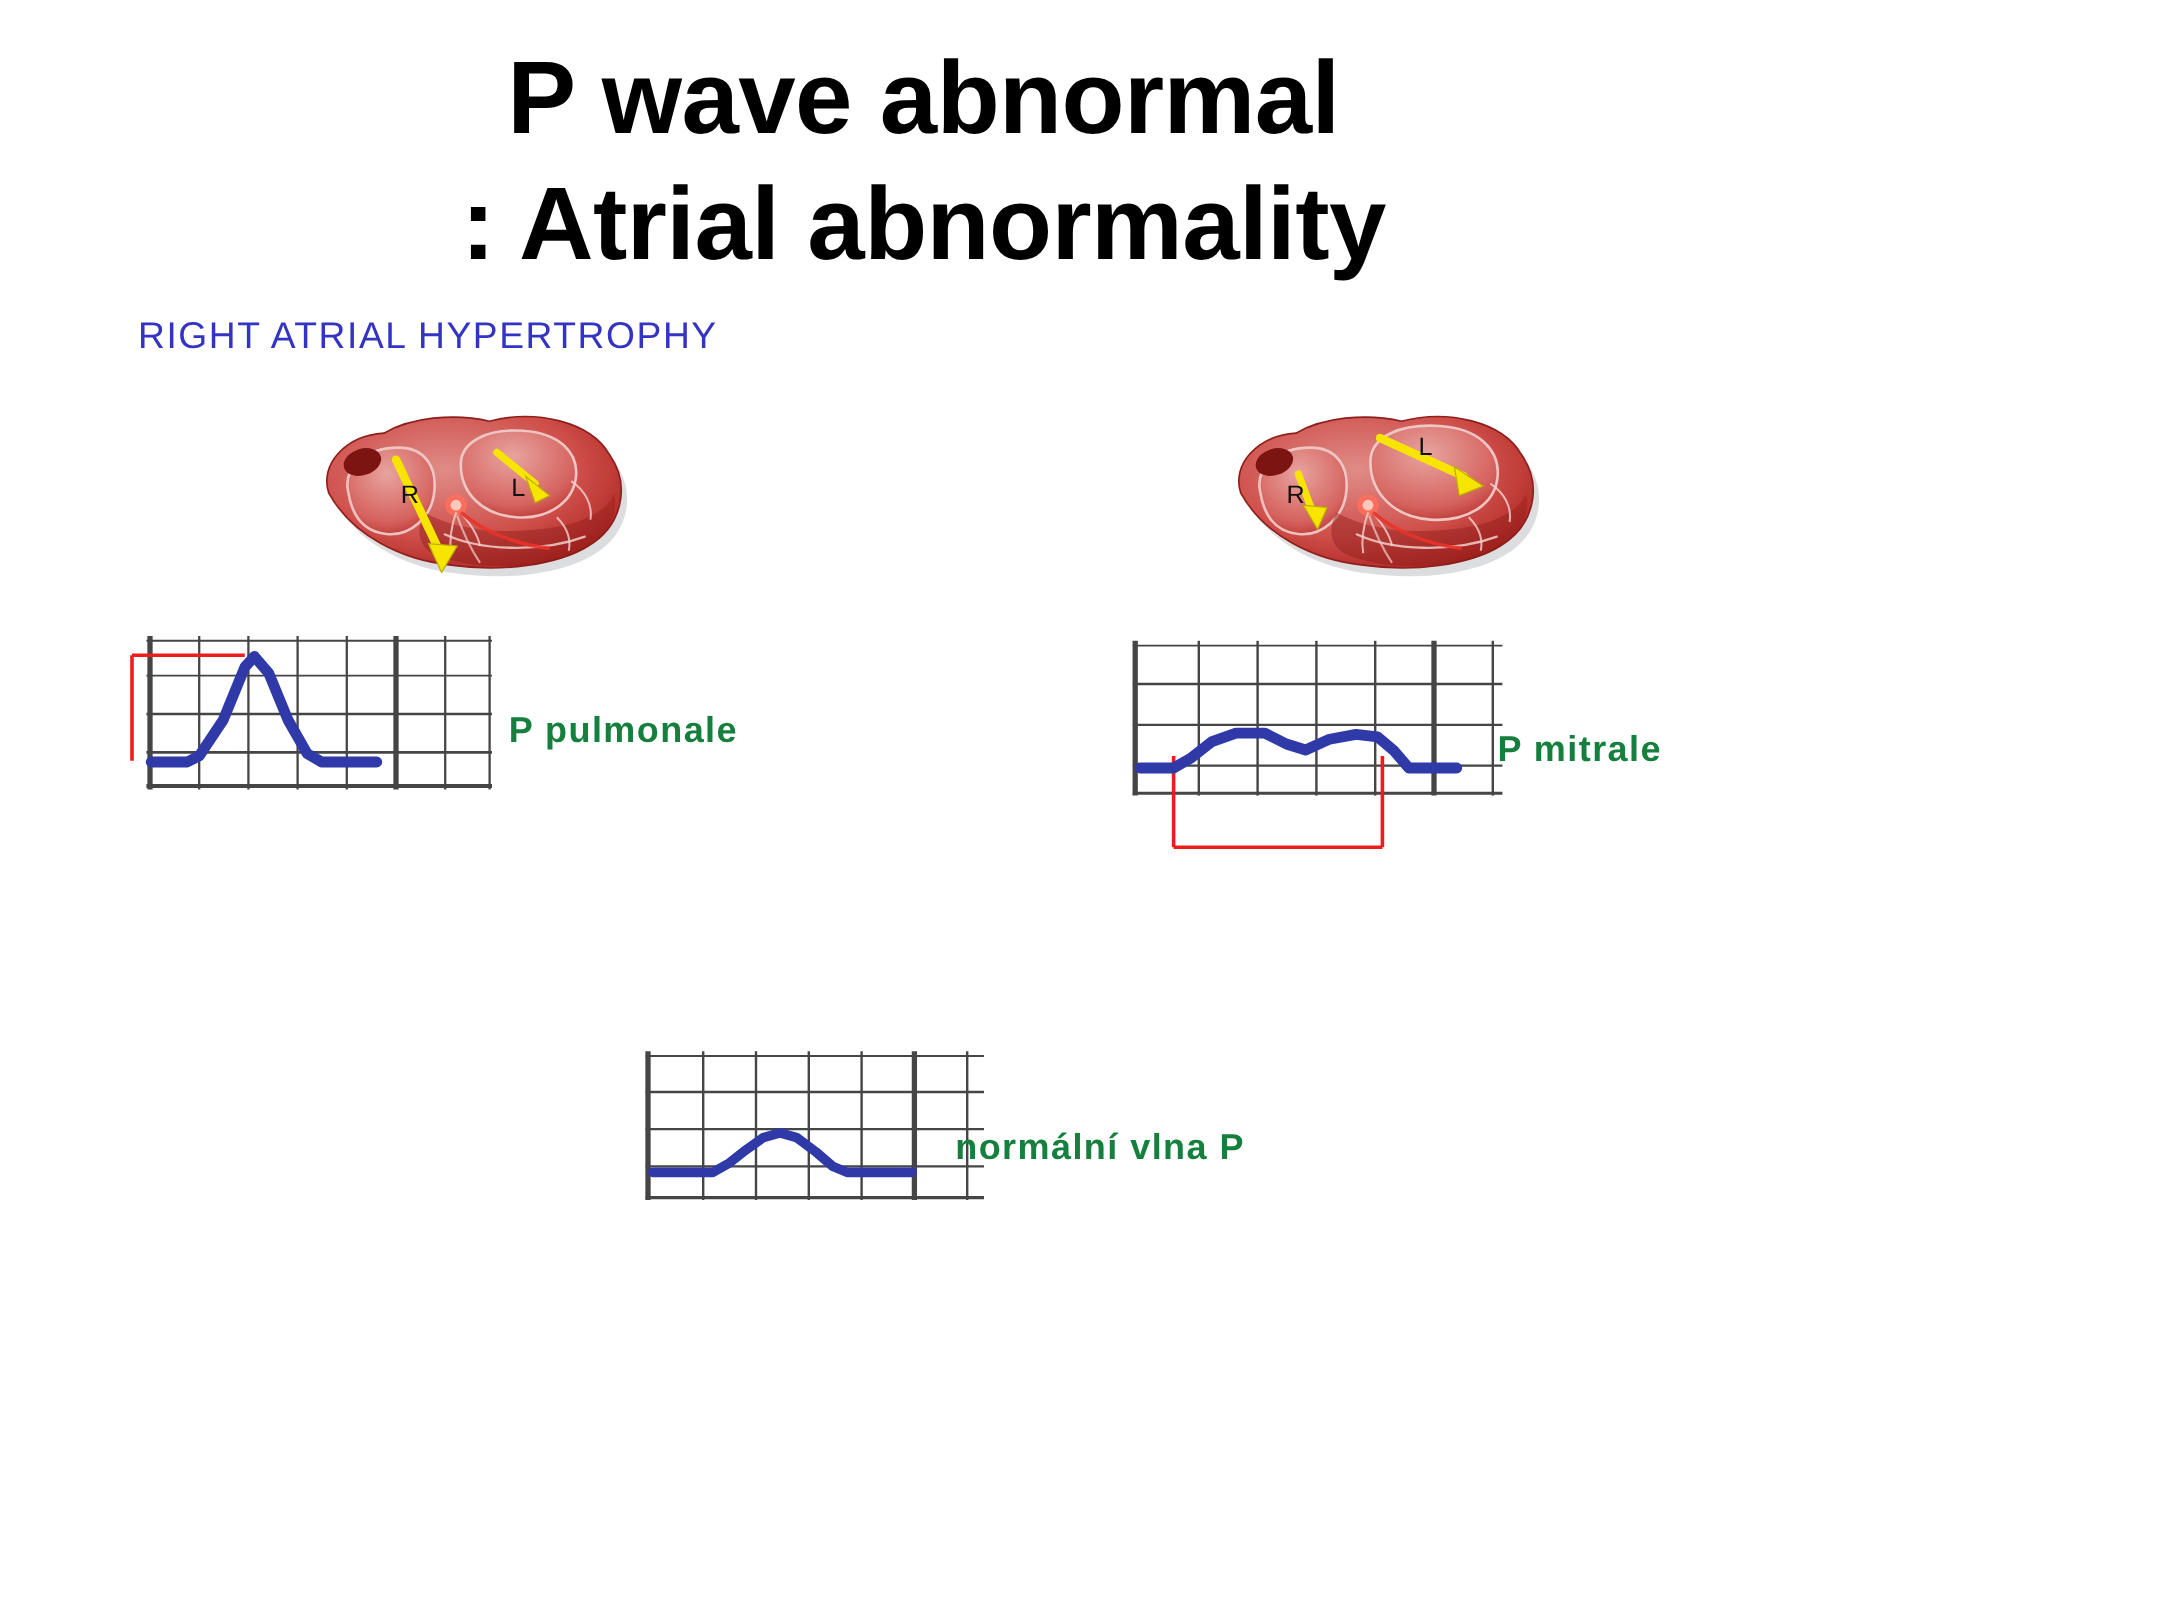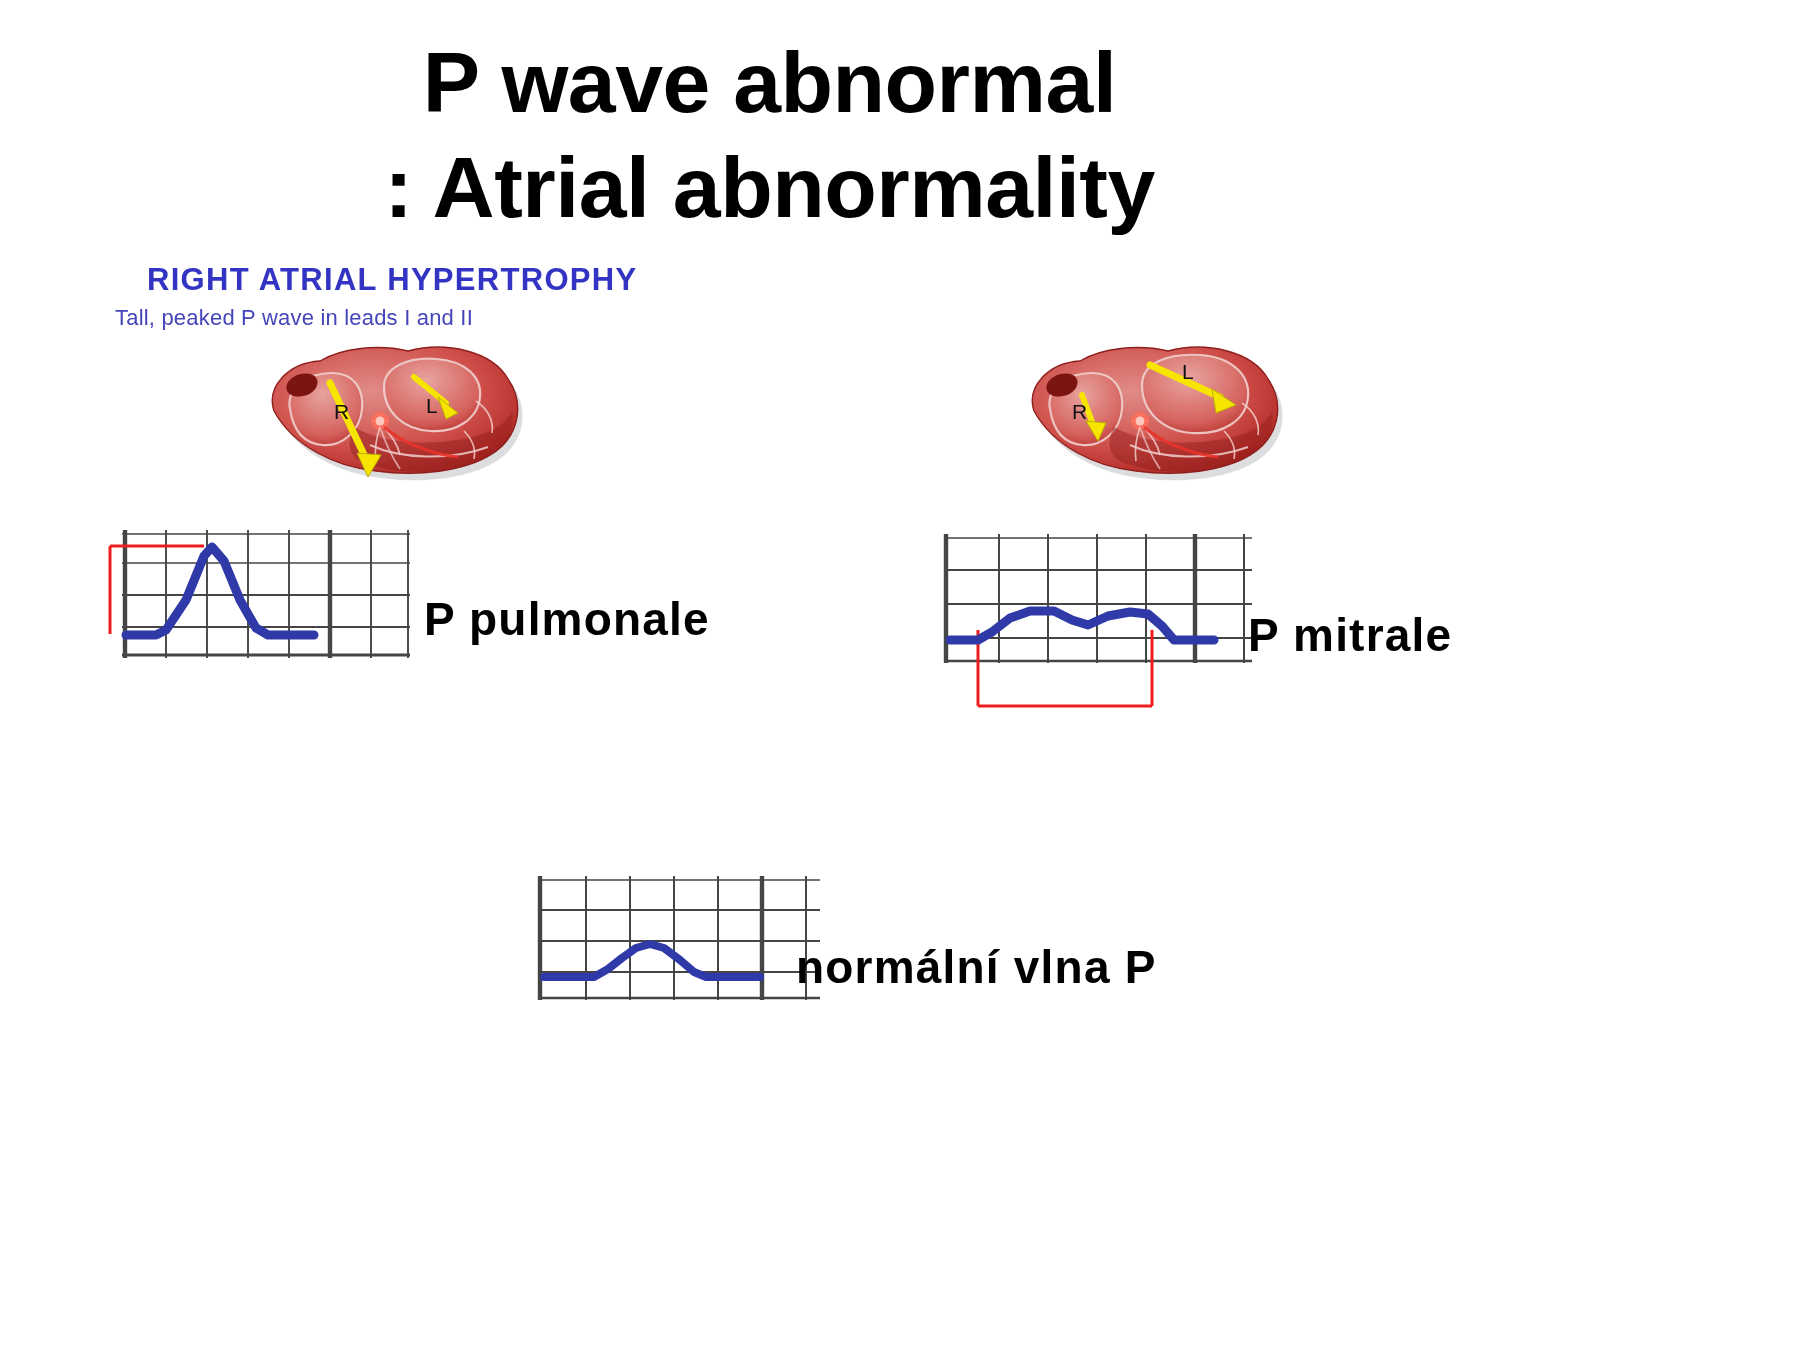--- a/index.html
+++ b/index.html
@@ -35,24 +35,23 @@
   }
 
   
   .panel-heading {
     position: absolute;
     color: #3333b8;
   }
   .panel-title {
     font-size: 31px;
     letter-spacing: 1.3px;
-    font-weight: 700;
+    font-weight: 400;
     white-space: nowrap;
     color: #3333c4;
-    margin-left: 32px;
   }
   .panel-sub {
     font-size: 22px;
     letter-spacing: 0.2px;
     margin-top: 7px;
     white-space: nowrap;
     color: #4444bb;
   }
 
   #heading-right .panel-title { letter-spacing: 1.1px; }
@@ -65,38 +64,37 @@
 
   
   .ecg {
     position: absolute;
   }
   .ecg svg { display: block; }
 
   
   .wave-label {
     position: absolute;
-    font-size: 46px;
+    font-size: 30px;
     font-weight: bold;
-    color: #000000;
+    color: #15803d;
     letter-spacing: 1.2px;
     white-space: nowrap;
   }
 </style>
 </head>
 <body>
 
 <div id="title-block">
   <div class="title-line">P wave abnormal</div>
   <div class="title-line title-line-2">: Atrial abnormality</div>
 </div>
 
 <div class="panel-heading" id="heading-left" style="left:115px; top:262px;">
   <div class="panel-title">RIGHT ATRIAL HYPERTROPHY</div>
-  <div class="panel-sub">Tall, peaked P wave in leads I and II</div>
 </div>
 
 <div class="panel-heading" id="heading-right" style="left:800px; top:262px;">
 </div>
 
 <div class="heart-wrap" id="heart-left" style="left:250px; top:335px;">
   <svg class="heart-svg" width="290" height="150" viewBox="0 0 290 150">
     <defs>
       <radialGradient id="hgradL1" cx="40%" cy="35%" r="75%">
         <stop offset="0%" stop-color="#e08c88"></stop>

